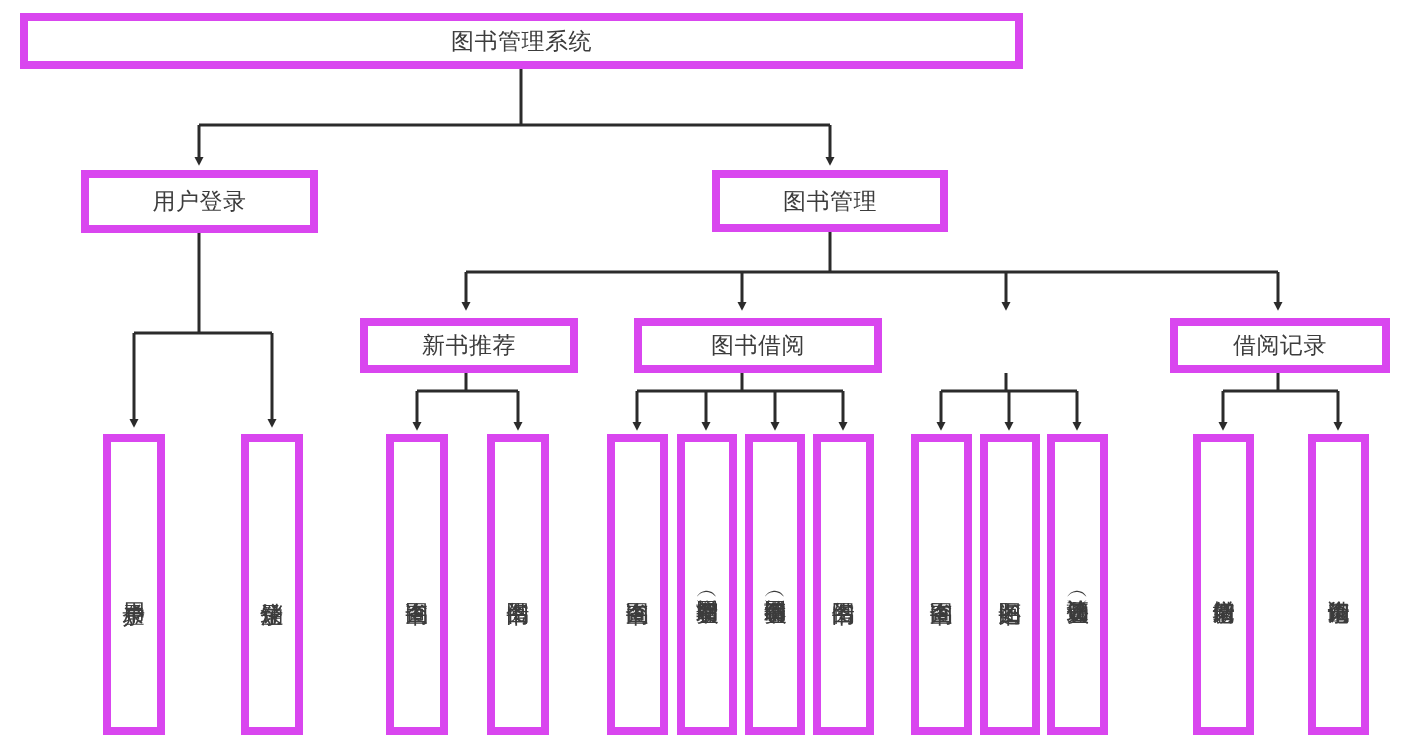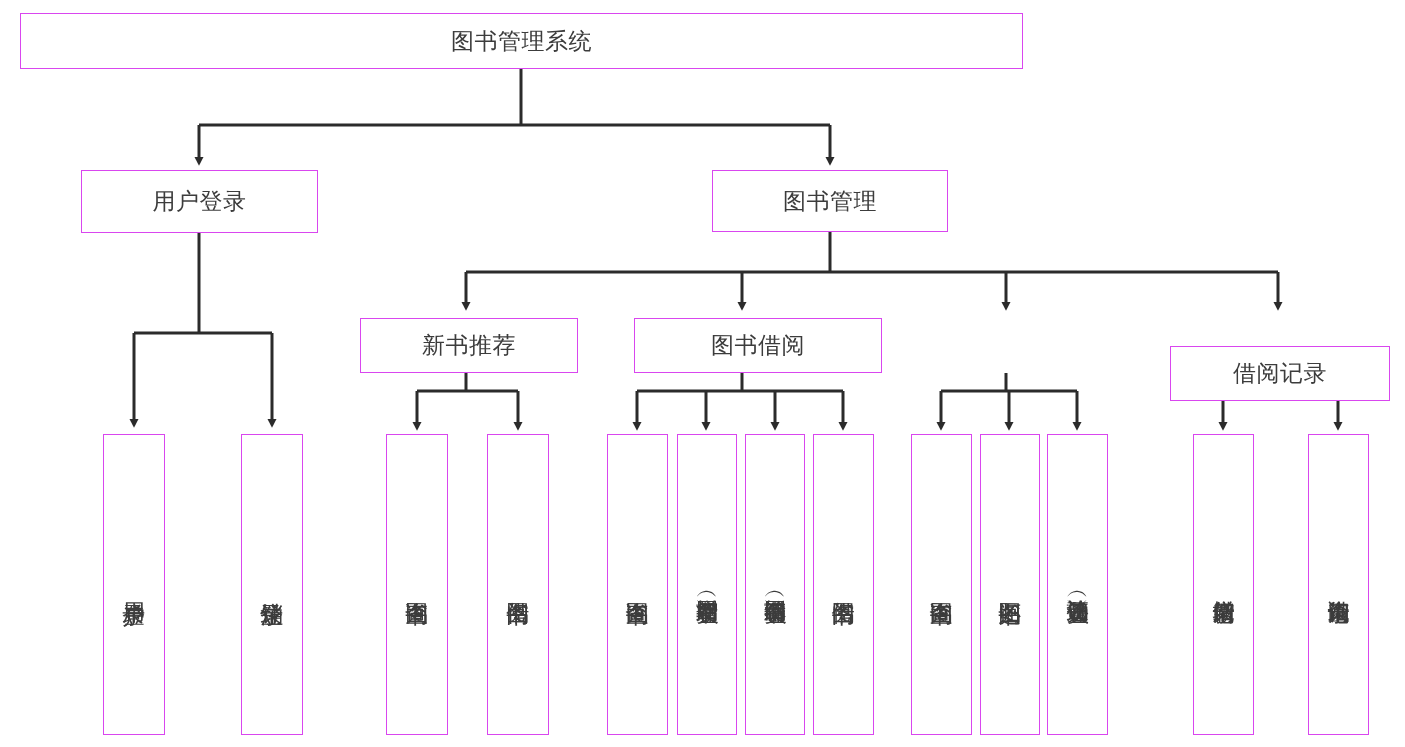--- a/index.html
+++ b/index.html
@@ -20,21 +20,21 @@
   svg#diagram-svg {
     position: absolute;
     left: 0;
     top: 0;
     width: 1405px;
     height: 747px;
   }
   .node-box {
     position: absolute;
     box-sizing: border-box;
-    border: 1px solid #d946ef;
+    border: 8px solid #d946ef;
     background: #ffffff;
     display: flex;
     align-items: center;
     justify-content: center;
     color: #3c3c3c;
   }
   .node-h {
     font-size: 23px;
     letter-spacing: 0.5px;
     line-height: 1;
@@ -127,21 +127,21 @@
   <div class="node-box" style="left:712px; top:170px; width:236px; height:62px;">
     <span class="node-h">图书管理</span>
   </div>
 
   <div class="node-box" style="left:360px; top:318px; width:218px; height:55px;">
     <span class="node-h">新书推荐</span>
   </div>
   <div class="node-box" style="left:634px; top:318px; width:248px; height:55px;">
     <span class="node-h">图书借阅</span>
   </div>
-  <div class="node-box" style="left:1170px; top:318px; width:220px; height:55px;margin-top:28px;">
+  <div class="node-box" style="left:1170px; top:318px; width:220px; height:55px;">
     <span class="node-h">借阅记录</span>
   </div>
 
   <div class="node-box" style="left:103px; top:434px; width:62px; height:301px;">
     <span class="node-v">用户登录</span>
   </div>
   <div class="node-box" style="left:241px; top:434px; width:62px; height:301px;">
     <span class="node-v">注销登录</span>
   </div>
 

